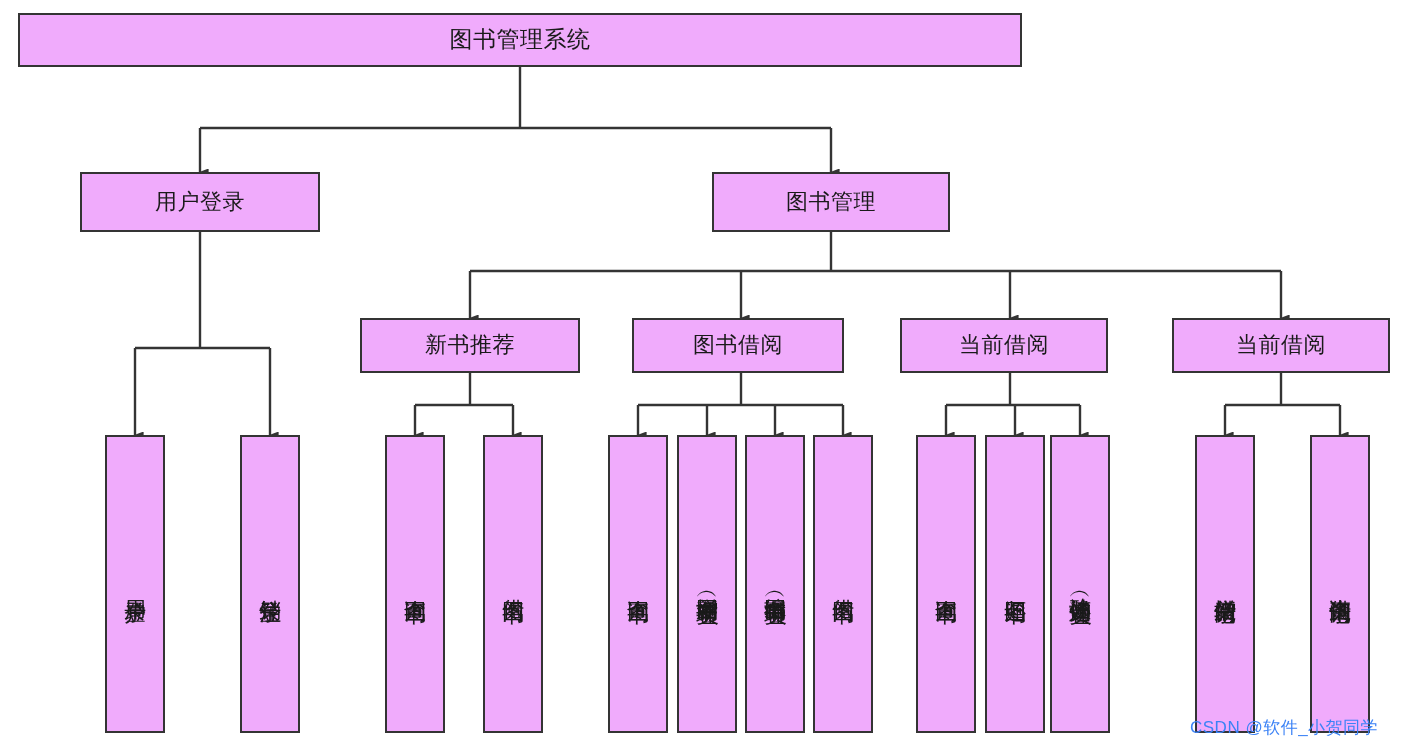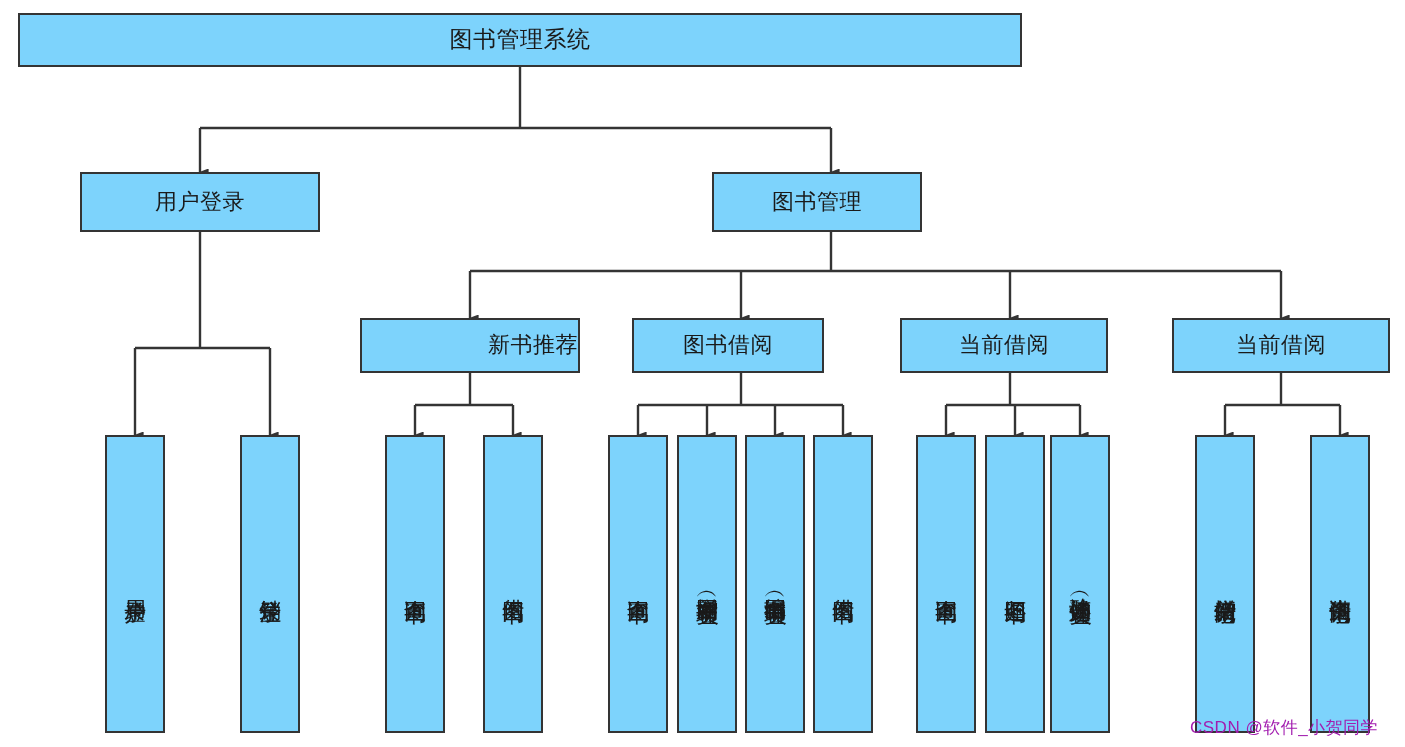--- a/index.html
+++ b/index.html
@@ -21,21 +21,21 @@
     position: absolute;
     left: 0;
     top: 0;
     width: 1405px;
     height: 747px;
     pointer-events: none;
   }
   .node {
     position: absolute;
     box-sizing: border-box;
-    background: #7dd3fc;
+    background: #f0abfc;
     border: 2px solid #343434;
     display: flex;
     align-items: center;
     justify-content: center;
     color: #1a1a1a;
   }
   .node.horiz {
     font-size: 22px;
     line-height: 1.1;
     letter-spacing: 0.5px;
@@ -114,27 +114,27 @@
         <line x1="1340" y1="405" x2="1340" y2="435" stroke="#343434" stroke-width="2.4" marker-end="url(#arrowhead)"></line>
       </g>
   </svg>
   <div id="node-layer">
       <div class="node horiz root" style="left: 18px; top: 13px; width: 1004px; height: 54px; border-color: rgb(52, 52, 52); color: rgb(26, 26, 26);">
         <span class="label">图书管理系统</span>
       </div>
       <div class="node horiz" style="left: 80px; top: 172px; width: 240px; height: 60px; border-color: rgb(52, 52, 52); color: rgb(26, 26, 26);">
         <span class="label">用户登录</span>
       </div>
-      <div class="node horiz" style="left: 712px; top: 172px; width: 210px; height: 60px; border-color: rgb(52, 52, 52); color: rgb(26, 26, 26);">
+      <div class="node horiz" style="left: 712px; top: 172px; width: 238px; height: 60px; border-color: rgb(52, 52, 52); color: rgb(26, 26, 26);">
         <span class="label">图书管理</span>
       </div>
-      <div class="node horiz" style="left: 360px; top: 318px; width: 220px; height: 55px; border-color: rgb(52, 52, 52); color: rgb(26, 26, 26); justify-content: flex-end;">
+      <div class="node horiz" style="left: 360px; top: 318px; width: 220px; height: 55px; border-color: rgb(52, 52, 52); color: rgb(26, 26, 26);">
         <span class="label">新书推荐</span>
       </div>
-      <div class="node horiz" style="left: 632px; top: 318px; width: 192px; height: 55px; border-color: rgb(52, 52, 52); color: rgb(26, 26, 26);">
+      <div class="node horiz" style="left: 632px; top: 318px; width: 212px; height: 55px; border-color: rgb(52, 52, 52); color: rgb(26, 26, 26);">
         <span class="label">图书借阅</span>
       </div>
       <div class="node horiz" style="left: 900px; top: 318px; width: 208px; height: 55px; border-color: rgb(52, 52, 52); color: rgb(26, 26, 26);">
         <span class="label">当前借阅</span>
       </div>
       <div class="node horiz" style="left: 1172px; top: 318px; width: 218px; height: 55px; border-color: rgb(52, 52, 52); color: rgb(26, 26, 26);">
         <span class="label">当前借阅</span>
       </div>
       <div class="node vert" style="left: 105px; top: 435px; width: 60px; height: 298px; border-color: rgb(52, 52, 52); color: rgb(26, 26, 26);">
         <span class="label">用户登录</span>
@@ -169,14 +169,14 @@
       <div class="node vert" style="left: 1050px; top: 435px; width: 60px; height: 298px; border-color: rgb(52, 52, 52); color: rgb(26, 26, 26);">
         <span class="label">确认归还（管理员）</span>
       </div>
       <div class="node vert" style="left: 1195px; top: 435px; width: 60px; height: 298px; border-color: rgb(52, 52, 52); color: rgb(26, 26, 26);">
         <span class="label">新增借阅记录</span>
       </div>
       <div class="node vert" style="left: 1310px; top: 435px; width: 60px; height: 298px; border-color: rgb(52, 52, 52); color: rgb(26, 26, 26);">
         <span class="label">查询借阅记录</span>
       </div>
     </div>
-  <div class="watermark" style="left: 1190px; top: 716px; color: #a21caf;">CSDN @软件_小贺同学</div>
+  <div class="watermark" style="left: 1190px; top: 716px; color: #3b82f6;">CSDN @软件_小贺同学</div>
 </div>
 
 </body></html>

